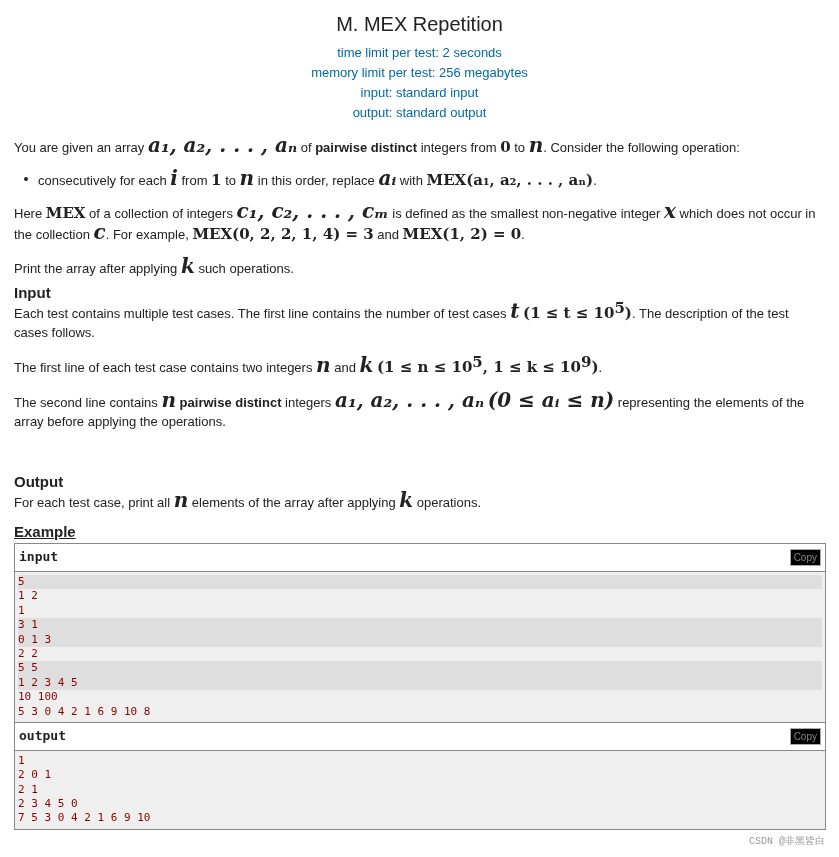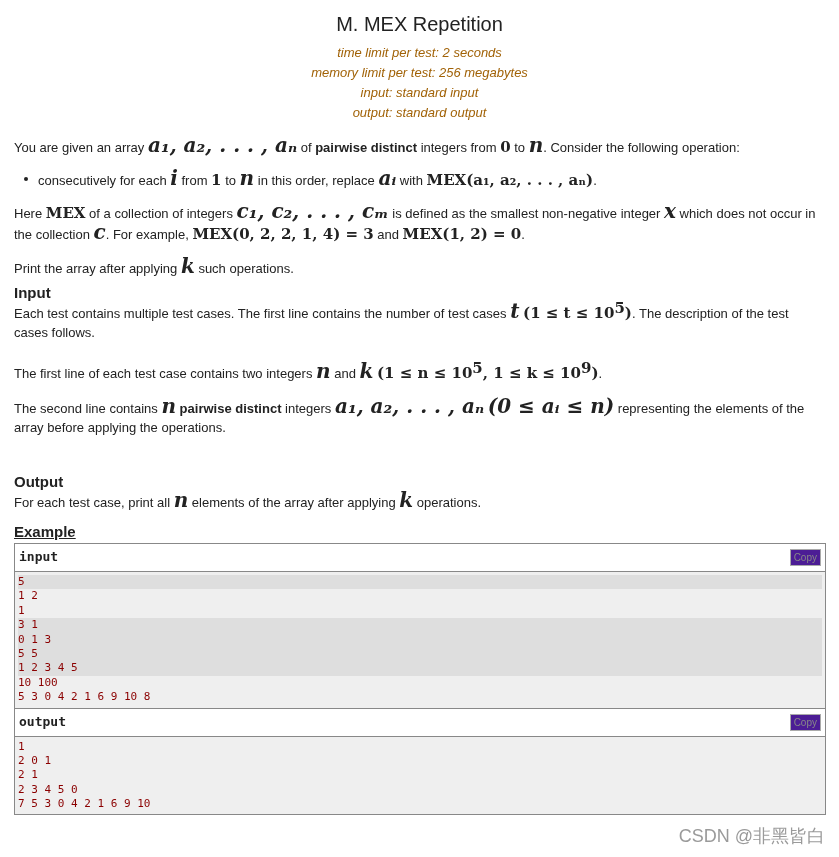--- a/index.html
+++ b/index.html
@@ -2,41 +2,41 @@
 <html><head>
 <meta charset="utf-8">
 <style>
   html, body { margin: 0; padding: 0; background: #ffffff; }
   body {
     width: 839px; height: 857px; position: relative; overflow: hidden;
     font-family: "Liberation Sans", sans-serif; color: #222222;
   }
   .header { text-align: center; padding-top: 11px; }
   .title { font-size: 20px; color: #222; line-height: 26px; margin-bottom: 6px; }
-  .meta-line { font-size: 13px; line-height: 20px; color: #a16207; font-style: italic; }
+  .meta-line { font-size: 13px; line-height: 20px; color: #0369a1; }
   .content { position: absolute; left: 14px; width: 810px; font-size: 13px; line-height: 19px; color: #222; }
   p { margin: 0; }
   .m { font-family: "DejaVu Serif", "Liberation Serif", serif; font-style: italic; font-weight: bold; font-size: 20px; }
   .mr { font-family: "DejaVu Serif", "Liberation Serif", serif; font-weight: bold; font-size: 15px; }
   sub, sup { font-size: 9px; line-height: 0; }
   b { font-weight: bold; }
   .section-title { font-size: 15px; font-weight: bold; line-height: 18px; }
   ul { margin: 0; padding-left: 10px; list-style: none; }
   ul li { position: relative; padding-left: 14px; }
   ul li::before { content: ""; position: absolute; left: 0; top: 8px; width: 4px; height: 4px; border-radius: 50%; background: #222; }
 
   .example { position: absolute; left: 14px; width: 810px; border: 1px solid #888888; }
   .io-header { height: 27px; background: #ffffff; border-bottom: 1px solid #888888; position: relative; }
   .io-title { position: absolute; left: 4px; top: 5px; font-family: "DejaVu Sans Mono", "Liberation Mono", monospace; font-weight: bold; font-size: 13px; color: #222; }
-  .copy-btn { position: absolute; right: 4px; top: 5px; height: 15px; line-height: 15px; padding: 0 3px; border: 1px solid #aaaaaa; font-size: 10px; color: #888888; background: #4c1d95; font-family: "Liberation Sans", sans-serif; cursor: pointer; }
+  .copy-btn { position: absolute; right: 4px; top: 5px; height: 15px; line-height: 15px; padding: 0 3px; border: 1px solid #aaaaaa; font-size: 10px; color: #888888; background: #000000; font-family: "Liberation Sans", sans-serif; cursor: pointer; }
   .io-body { background: #efefef; padding: 3px 3px 3px 3px; }
   .io-line { font-family: "DejaVu Sans Mono", "Liberation Mono", monospace; font-size: 11px; line-height: 14.4px; height: 14.4px; color: #8b0000; padding-left: 0; white-space: pre; }
   .io-line.shade { background: #dedede; }
   .io-divider { border-top: 1px solid #888888; }
-  .watermark { position: absolute; right: 14px; bottom: 9px; font-size: 18px; color: #9a9a9a; font-family: Liberation Sans, sans-serif; }
+  .watermark { position: absolute; right: 14px; bottom: 9px; font-size: 10px; color: #9a9a9a; font-family: Liberation Mono, monospace; }
 </style>
 </head>
 <body>
 
 <div class="header">
   <div class="title">M. MEX Repetition</div>
   <div class="meta-line">time limit per test: 2 seconds</div>
   <div class="meta-line">memory limit per test: 256 megabytes</div>
   <div class="meta-line">input: standard input</div>
   <div class="meta-line">output: standard output</div>
@@ -57,21 +57,21 @@
   <p style="margin-top:13px;">
     <span>Print the array after applying </span><span class="m">k</span><span> such operations.</span>
   </p>
 </div>
 
 <div class="content" style="top:284px;">
   <div class="section-title">Input</div>
   <p>
     <span>Each test contains multiple test cases. The first line contains the number of test cases </span><span class="m">t</span> <span class="mr">(1 ≤ t ≤ 10</span><sup class="mr">5</sup><span class="mr">)</span><span>. The description of the test cases follows.</span>
   </p>
-  <p style="margin-top:20px;">
+  <p style="margin-top:14px;">
     <span>The first line of each test case contains two integers </span><span class="m">n</span><span> and </span><span class="m">k</span> <span class="mr">(1 ≤ n ≤ 10</span><sup class="mr">5</sup><span class="mr">, 1 ≤ k ≤ 10</span><sup class="mr">9</sup><span class="mr">)</span><span>.</span>
   </p>
   <p style="margin-top:14px;">
     <span>The second line contains </span><span class="m">n</span><b> pairwise distinct</b><span> integers </span><span class="m">a₁, a₂, . . . , aₙ</span> <span class="m">(0 ≤ aᵢ ≤ n)</span><span> representing the elements of the array before applying the operations.</span>
   </p>
 </div>
 
 <div class="content" style="top:473px;">
   <div class="section-title">Output</div>
   <p>
@@ -87,20 +87,21 @@
   <div class="io-header">
     <span class="io-title">input</span>
     <span class="copy-btn">Copy</span>
   </div>
   <div class="io-body" id="input-body">
       <div class="io-line shade">5</div>
       <div class="io-line">1 2</div>
       <div class="io-line">1</div>
       <div class="io-line shade">3 1</div>
       <div class="io-line shade">0 1 3</div>
+      <div class="io-line">2 2</div>
       <div class="io-line shade">5 5</div>
       <div class="io-line shade">1 2 3 4 5</div>
       <div class="io-line">10 100</div>
       <div class="io-line">5 3 0 4 2 1 6 9 10 8</div>
     </div>
   <div class="io-divider"></div>
   <div class="io-header">
     <span class="io-title">output</span>
     <span class="copy-btn">Copy</span>
   </div>

